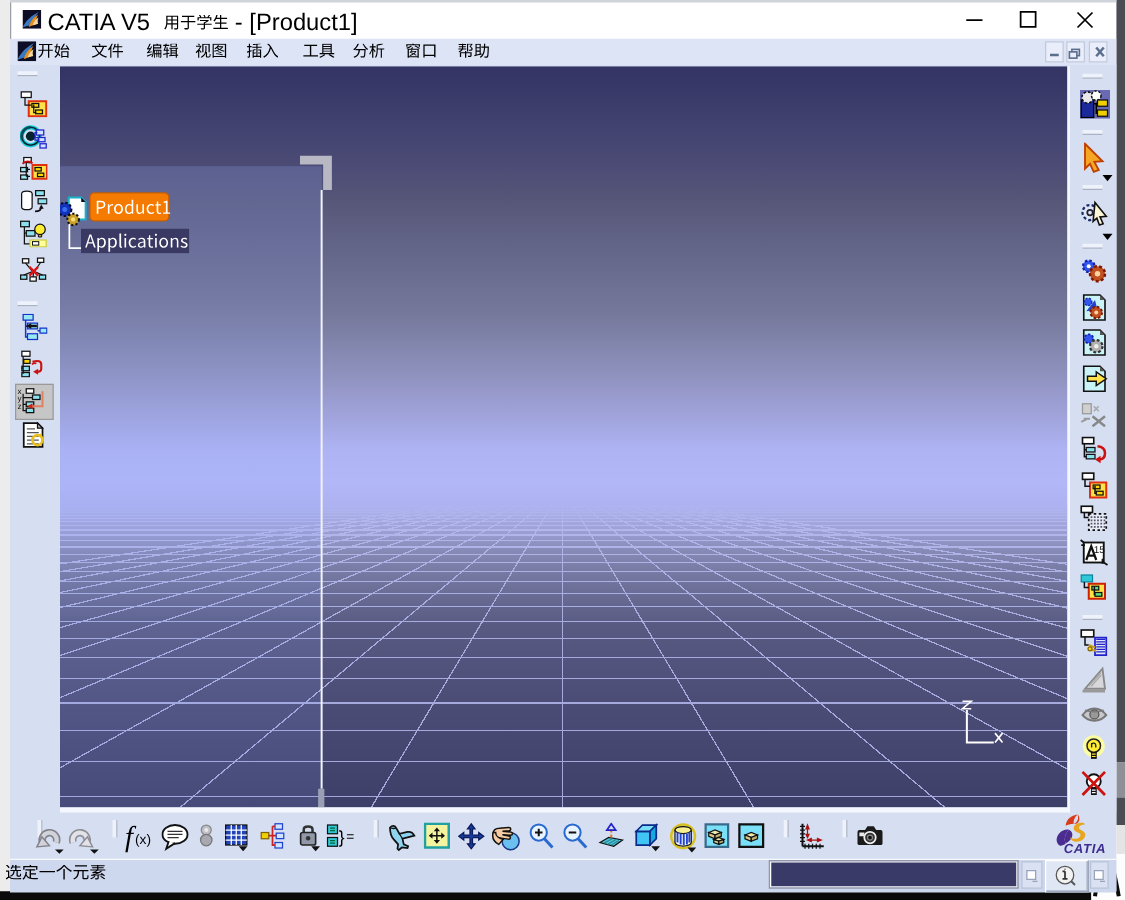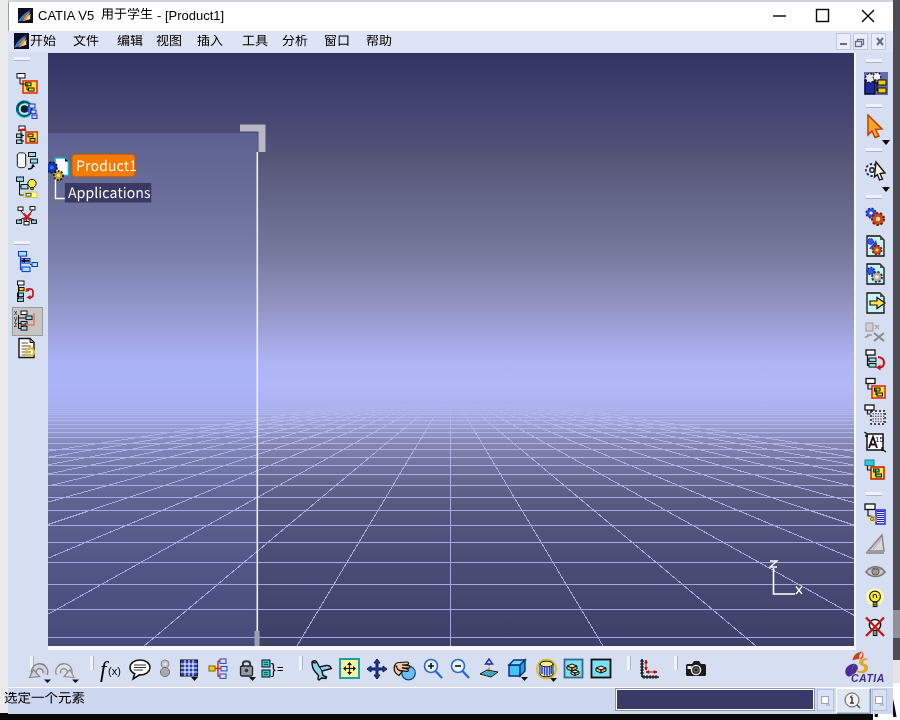--- a/index.html
+++ b/index.html
@@ -16,21 +16,21 @@
 <path d="M3 34 C5 21 6 12 7 9 C9 14 10 21 11 27 C13 21 14 13 16 8 C18 12 20 23 22 34" fill="none" stroke="#0a0a0a" stroke-width="3.2"></path>
   </svg>
 <div class="abs" style="left:8px;top:0;width:885px;height:713px;background:#fff;border-left:1px solid #9aa0a8;box-sizing:border-box"></div>
 <div class="abs" style="left:8px;top:0;width:885px;height:2px;background:#cfd4da"></div>
 <svg class="abs" style="left:18px;top:8px" width="15" height="15">
 <rect width="15" height="15" fill="#0d0d26"></rect>
 <path d="M0 14 C3 8 7 4.5 13 1.5 C10 5 8 8 7.5 12 C5 12.5 2 13 0 14 Z" fill="#3a78c0"></path>
 <path d="M5 13.5 C6 9.5 8.5 6 12.5 3.5 C11 6.5 10.5 9 11 11.5 C9 12 6.8 12.6 5 13.5 Z" fill="#e8901f"></path>
 <path d="M8 12.2 C9 9.5 10.5 7.5 12.8 6 C12 8 12 9.8 12.6 11 C11 11.3 9.4 11.7 8 12.2 Z" fill="#f6d9a0"></path>
   </svg>
-<div class="abs" style="left:38px;top:8px;font-size:13px;color:#000">CATIA V5&nbsp;&nbsp;<svg width="52" height="14" style="vertical-align:-2px">
+<div class="abs" style="left:38px;top:8px;font-size:19px;color:#000">CATIA V5&nbsp;&nbsp;<svg width="52" height="14" style="vertical-align:-2px">
       <path d="M2 0.5V5.2C2 7 1.9 9.3 0.4 11C0.6 11.1 1 11.4 1.2 11.6C2.2 10.5 2.6 9 2.8 7.5H6.1V11.4H7.1V7.5H10.6V10.2C10.6 10.4 10.5 10.5 10.2 10.5C10 10.6 9.1 10.6 8.2 10.5C8.3 10.8 8.5 11.2 8.5 11.5C9.7 11.5 10.5 11.5 10.9 11.3C11.4 11.2 11.5 10.9 11.5 10.2V0.5ZM3 1.4H6.1V3.5H3ZM10.6 1.4V3.5H7.1V1.4ZM3 4.4H6.1V6.6H2.9C2.9 6.1 3 5.7 3 5.2ZM10.6 4.4V6.6H7.1V4.4Z M14.6 0.5V1.5H19.1V4.8H13.7V5.7H19.1V10.1C19.1 10.4 19 10.5 18.7 10.5C18.4 10.5 17.4 10.5 16.4 10.4C16.5 10.7 16.7 11.2 16.8 11.5C18.1 11.5 19 11.5 19.4 11.3C19.9 11.1 20.1 10.8 20.1 10.1V5.7H25.3V4.8H20.1V1.5H24.4V0.5Z M32 6V6.9H26.8V7.8H32V10.3C32 10.5 31.9 10.6 31.7 10.6C31.4 10.6 30.5 10.6 29.5 10.6C29.7 10.8 29.8 11.2 29.9 11.5C31.1 11.5 31.9 11.5 32.3 11.3C32.8 11.2 33 10.9 33 10.3V7.8H38.3V6.9H33V6.4C34.2 5.9 35.3 5.2 36.2 4.4L35.6 3.9L35.3 4H29V4.8H34.3C33.6 5.3 32.7 5.7 32 6ZM31.5 -0.2C31.9 0.4 32.3 1.2 32.5 1.7H29.6L30.1 1.5C29.9 1 29.4 0.3 28.9 -0.3L28.1 0.1C28.5 0.6 29 1.2 29.2 1.7H27V4.3H28V2.6H37.1V4.3H38.1V1.7H35.9C36.3 1.2 36.8 0.6 37.2 -0L36.2 -0.3C35.9 0.3 35.4 1.1 34.9 1.7H32.8L33.4 1.5C33.3 0.9 32.8 0.1 32.4 -0.5Z M42.1 -0.2C41.6 1.6 40.8 3.5 39.7 4.6C39.9 4.7 40.4 5 40.6 5.2C41.1 4.6 41.5 3.9 41.9 3.1H45V5.9H41.1V6.9H45V10.2H39.7V11.1H51.3V10.2H46V6.9H50.2V5.9H46V3.1H50.7V2.1H46V-0.4H45V2.1H42.4C42.7 1.4 42.9 0.7 43.1 0Z" fill="#000"></path>
     </svg>&nbsp;- [Product1]</div>
 <svg class="abs" style="left:770px;top:6px" width="115" height="20">
 <path d="M3 10 L16 10" stroke="#000" stroke-width="1.4"></path>
 <rect x="46.5" y="3.5" width="12" height="12" fill="none" stroke="#000" stroke-width="1.4"></rect>
 <path d="M92 4 L104 16 M104 4 L92 16" stroke="#000" stroke-width="1.4"></path>
   </svg>
 <div class="abs" style="left:8px;top:31px;width:885px;height:21px;background:#dde4f6;border-bottom:1px solid #a8aab0"></div>
 <svg class="abs" style="left:14px;top:33px" width="15" height="16">
 <rect width="15" height="16" fill="#0d0d26"></rect>

